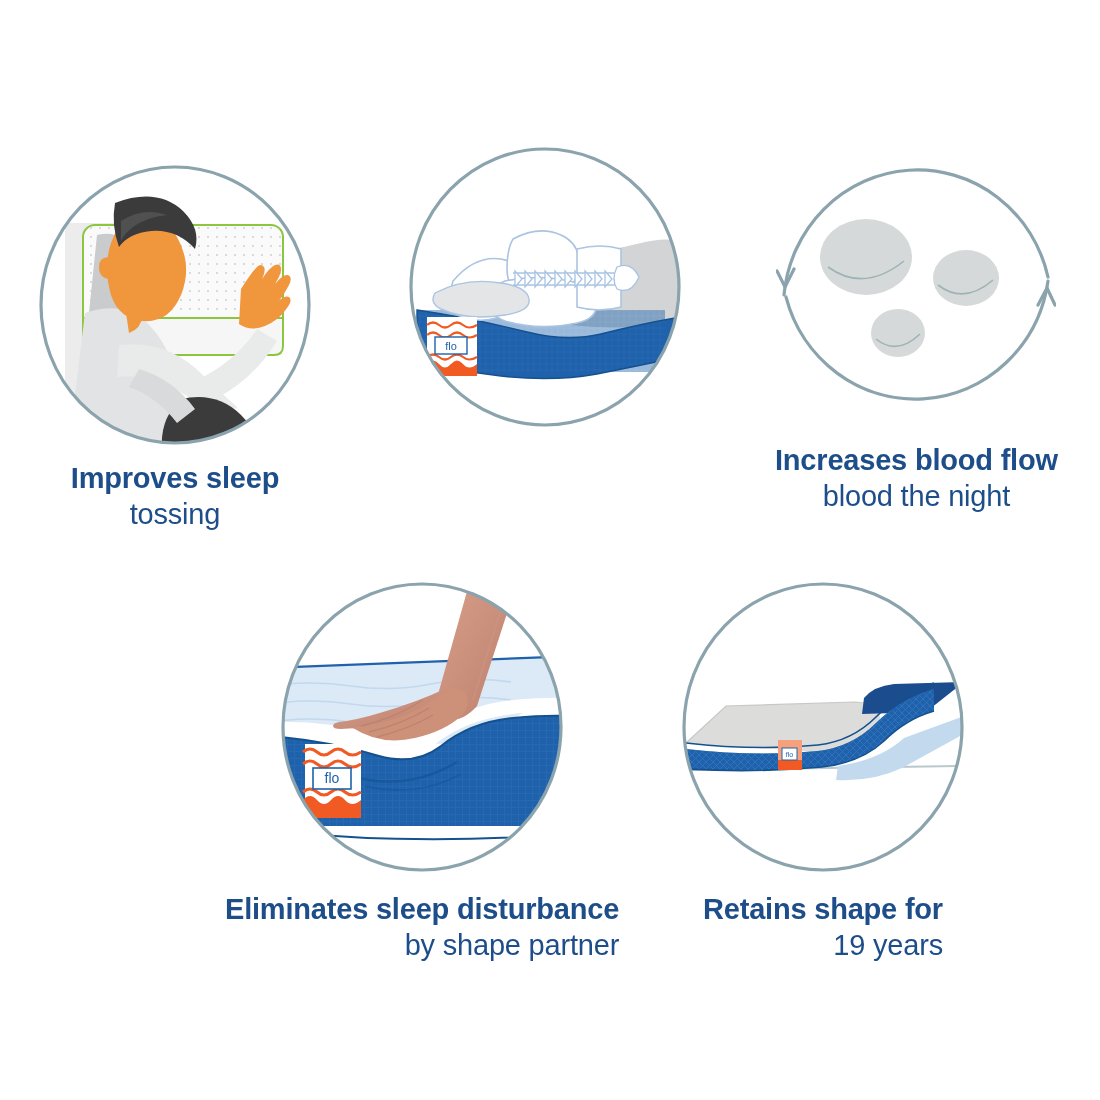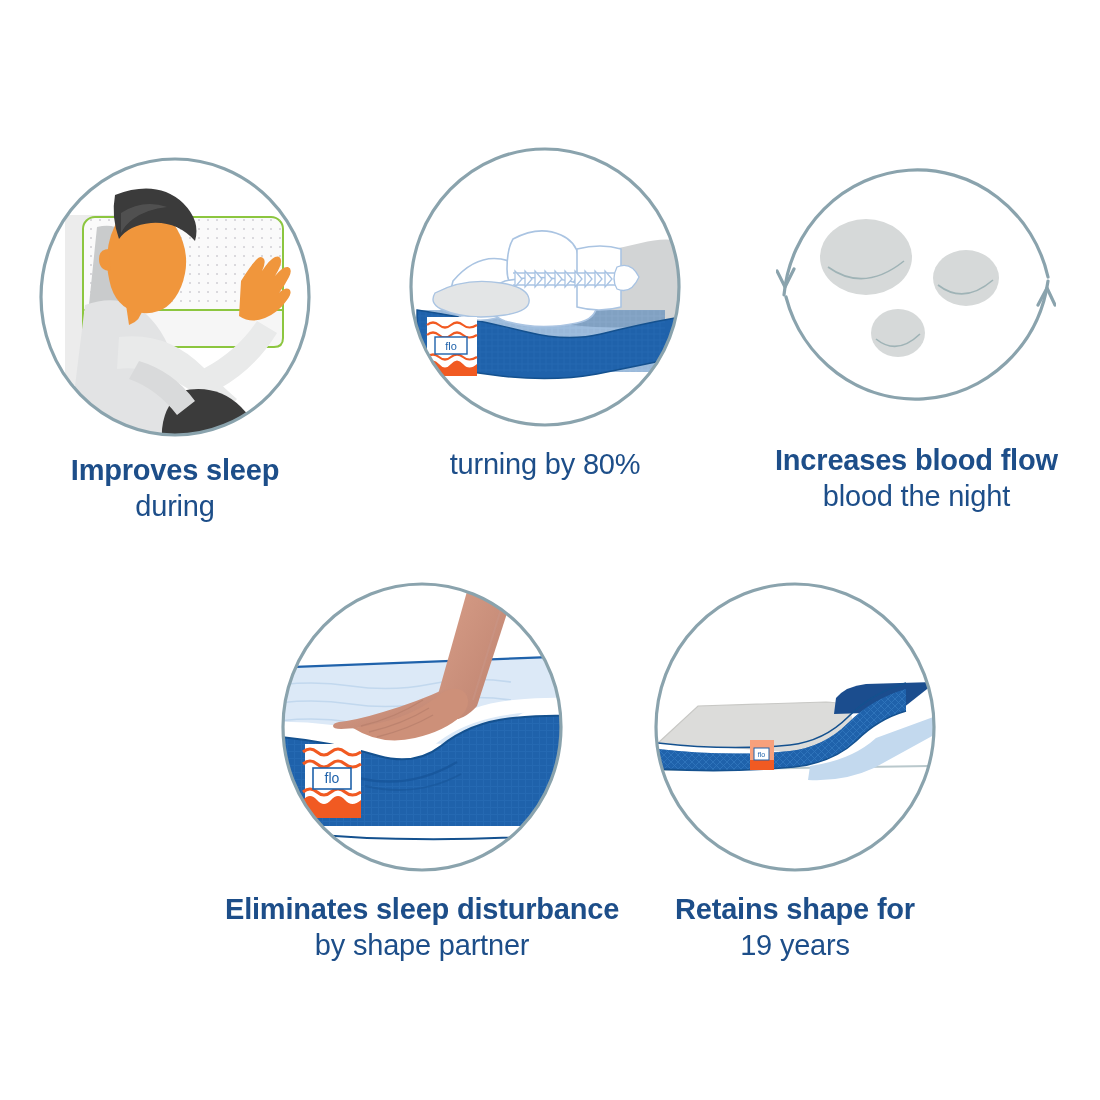--- a/index.html
+++ b/index.html
@@ -32,26 +32,26 @@
   }
   .cap-line2{
     display:block;
     font-size:29px;
     font-weight:normal;
     letter-spacing:-0.2px;
     margin-top:4px;
   }
 
   
-  #f1{left:35px;  top:155px;}
+  #f1{left:35px;  top:163px;}
   #f2{left:405px; top:145px;}
   #f3{left:775px; top:145px;justify-content:center;}
   #f4{left:225px; top:580px;}
-  #f5{left:650px; top:580px;}
-  #f4 .caption, #f5 .caption{margin-top:18px;}
+  #f5{left:678px; top:580px;}
+  #f4 .caption, #f5 .caption{margin-top:18px;text-align:right;}
 </style>
 </head>
 <body>
 
 <div class="board">
 
   <div class="feature" id="f1">
     <div class="circle-wrap">
       <svg width="280" height="285" viewBox="0 0 280 285">
         <defs>
@@ -94,21 +94,21 @@
 
           <path d="M146 236 q36 -8 60 16 q20 20 18 42 l-96 0 q-6 -36 18 -58 z" fill="#3b3b3b"></path>
 
           <path d="M104 206 q34 10 56 40 l-18 14 q-20 -26 -48 -36 z" fill="#d9dadb"></path>
         </g>
         <ellipse cx="140" cy="142" rx="134" ry="138" fill="none" stroke="#8aa3ad" stroke-width="3.2"></ellipse>
       </svg>
     </div>
     <div class="caption">
       <span class="cap-line1">Improves sleep</span>
-      <span class="cap-line2">during</span>
+      <span class="cap-line2">tossing</span>
     </div>
   </div>
 
   <div class="feature" id="f2">
     <div class="circle-wrap">
       <svg width="280" height="285" viewBox="0 0 280 285">
         <defs>
           <clipPath id="clip2">
               <ellipse cx="140" cy="142" rx="134" ry="138"></ellipse>
             </clipPath>
@@ -161,21 +161,20 @@
             </g>
             <path d="M22 219 q6 -7 12 0 q6 7 12 0 q6 -7 12 0 q6 7 14 0 l0 12 l-50 0 z" fill="#f15a22"></path>
             <rect x="30" y="192" width="32" height="17" fill="#ffffff" stroke="#1f62ab" stroke-width="1.4"></rect>
             <text x="46" y="205" font-family="Liberation Sans, sans-serif" font-size="11" fill="#1f62ab" text-anchor="middle">flo</text>
           </g>
         </g>
         <ellipse cx="140" cy="142" rx="134" ry="138" fill="none" stroke="#8aa3ad" stroke-width="3.2"></ellipse>
       </svg>
     </div>
     <div class="caption">
-      <span class="cap-line2">turning by 80%</span>
     </div>
   </div>
 
   <div class="feature" id="f3">
     <div class="circle-wrap">
       <svg width="280" height="285" viewBox="0 0 280 285">
 
         <g fill="none" stroke="#8aa3ad" stroke-width="3.2" stroke-linecap="round">
           <path d="M8 150 A134 138 0 0 1 272 132"></path>
           <path d="M272 136 A134 138 0 0 1 10 152"></path>

